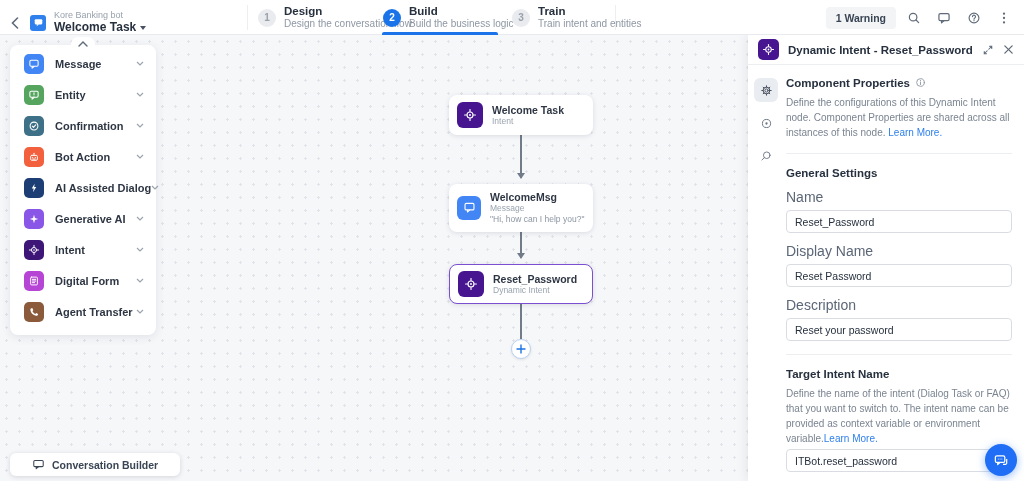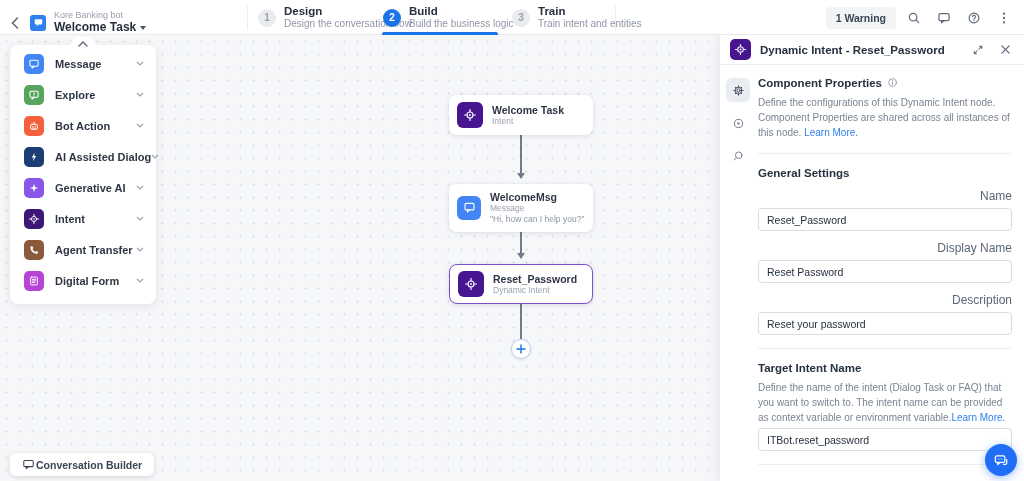--- a/index.html
+++ b/index.html
@@ -69,43 +69,43 @@
   .node-quote { font-size:8.5px; color:#8d96a3; margin-top:1px; white-space:nowrap; }
 
   .conn { position:absolute; left:520px; width:1.5px; background:#727c88; z-index:1; }
   .conn.arrow::after { content:''; position:absolute; bottom:-5px; left:-3.2px;
           border:4px solid transparent; border-top:6px solid #727c88; }
   .plus-btn { position:absolute; left:511px; top:339px; width:20px; height:20px; border-radius:50%;
           background:#fff; border:1px solid #b9d2f2; box-shadow:0 1px 3px rgba(0,0,0,.10);
           display:flex; align-items:center; justify-content:center; z-index:2; cursor:pointer; }
 
   .conv-builder { position:absolute; left:10px; top:453px; height:23px; background:#fff; border-radius:6px;
-          box-shadow:0 1px 5px rgba(25,39,60,.16); display:flex; align-items:center; gap:1px;
-          padding:0 12px; font-size:10.5px; font-weight:600; color:#3a4554; z-index:4; cursor:pointer; }
+          box-shadow:0 1px 5px rgba(25,39,60,.16); display:flex; align-items:center; gap:7px;
+          padding:0 22px; font-size:10.5px; font-weight:600; color:#3a4554; z-index:4; cursor:pointer; }
 
   
-  .panel { position:absolute; right:0; top:35px; width:304px; height:446px; background:#fff;
+  .panel { position:absolute; right:0; top:35px; width:276px; height:446px; background:#fff;
            box-shadow:-2px 0 10px rgba(25,39,60,.08); z-index:5; display:flex; flex-direction:column; }
   .panel-hdr { height:30px; flex:none; display:flex; align-items:center; gap:9px; padding:0 10px;
            border-bottom:1px solid #eceef2; }
   .panel-hdr-icon { width:21px; height:21px; border-radius:5px; display:flex; align-items:center; justify-content:center; flex:none; }
   .panel-title { font-size:11.5px; font-weight:700; color:#26303e; flex:1; white-space:nowrap; }
   .panel-hdr .icon-btn { width:18px; }
 
   .panel-body { flex:1; display:flex; overflow:hidden; }
   .panel-rail { width:36px; flex:none; padding-top:13px; display:flex; flex-direction:column; align-items:center; gap:9px; }
   .rail-btn { width:24px; height:24px; border-radius:6px; display:flex; align-items:center; justify-content:center; color:#6b7484; cursor:pointer; }
   .rail-btn.active { background:#e9ecf0; color:#454e5c; }
 
   .panel-content { flex:1; padding:12px 12px 0 2px; overflow:hidden; }
   .pc-heading { font-size:11.5px; font-weight:700; color:#26303e; display:flex; align-items:flex-start; gap:5px; }
   .pc-para { font-size:10px; color:#7a8491; line-height:1.5; margin-top:6px; }
   .pc-link { color:#2f80ed; cursor:pointer; }
   .pc-hr { border:none; border-top:1px solid #eceef2; margin:13px 0; }
-  .pc-label { display:block; font-size:12px; color:#5b6676; margin:10px 0 5px;text-align:right; }
+  .pc-label { display:block; font-size:14px; color:#5b6676; margin:10px 0 5px; }
   .pc-input { width:100%; height:23px; border:1px solid #d9dde3; border-radius:4px; padding:0 8px;
            font-size:10.5px; color:#26303e; font-family:inherit; background:#fff; outline:none; }
   .pc-input.mt { margin-top:3px; }
   .info-ic { color:#8e97a3; }
 
   .chat-fab { position:absolute; right:7px; bottom:5px; width:32px; height:32px; border-radius:50%;
            background:#1f6ef5; display:flex; align-items:center; justify-content:center;
            box-shadow:0 2px 8px rgba(31,110,245,.45); z-index:9; cursor:pointer; }
 </style>
 </head>
@@ -228,28 +228,42 @@
 
   <div class="sb-item">
     <span class="sb-icon" style="background: rgb(86, 165, 95);">
       <svg width="12" height="12" viewBox="0 0 16 16" fill="none" stroke="#fff" stroke-width="1.4" stroke-linejoin="round">
           <rect x="2.5" y="3" width="11" height="8" rx="1.6"></rect>
           <path d="M5.5 11v2.5L8.5 11"></path>
           <line x1="8" y1="5" x2="8" y2="7.4" stroke-linecap="round"></line>
           <circle cx="8" cy="9.2" r=".7" fill="#fff" stroke="none"></circle>
         </svg>
     </span>
-    <span class="sb-label">Explore</span>
-    <span class="sb-chev">
-        <svg width="8" height="5" viewBox="0 0 8 5" fill="none" stroke="currentColor" stroke-width="1.2">
-          <path d="M1 1l3 3 3-3"></path>
-        </svg>
-      </span>
-  </div>
-
+    <span class="sb-label">Entity</span>
+    <span class="sb-chev">
+        <svg width="8" height="5" viewBox="0 0 8 5" fill="none" stroke="currentColor" stroke-width="1.2">
+          <path d="M1 1l3 3 3-3"></path>
+        </svg>
+      </span>
+  </div>
+
+  <div class="sb-item">
+    <span class="sb-icon" style="background: rgb(62, 112, 136);">
+      <svg width="12" height="12" viewBox="0 0 16 16" fill="none" stroke="#fff" stroke-width="1.4" stroke-linecap="round" stroke-linejoin="round">
+          <circle cx="8" cy="8" r="5.2"></circle>
+          <path d="M5.7 8.2l1.6 1.6 3-3.4"></path>
+        </svg>
+    </span>
+    <span class="sb-label">Confirmation</span>
+    <span class="sb-chev">
+        <svg width="8" height="5" viewBox="0 0 8 5" fill="none" stroke="currentColor" stroke-width="1.2">
+          <path d="M1 1l3 3 3-3"></path>
+        </svg>
+      </span>
+  </div>
 
   <div class="sb-item">
     <span class="sb-icon" style="background: rgb(242, 96, 62);">
       <svg width="12" height="12" viewBox="0 0 16 16" fill="none" stroke="#fff" stroke-width="1.3" stroke-linecap="round">
           <rect x="3.5" y="5.8" width="9" height="6.6" rx="1.6"></rect>
           <line x1="8" y1="3.6" x2="8" y2="5.8"></line>
           <circle cx="8" cy="3" r=".8" fill="#fff" stroke="none"></circle>
           <circle cx="6.2" cy="8.8" r=".8" fill="#fff" stroke="none"></circle>
           <circle cx="9.8" cy="8.8" r=".8" fill="#fff" stroke="none"></circle>
           <path d="M6.3 10.8h3.4"></path>
@@ -305,43 +319,43 @@
     </span>
     <span class="sb-label">Intent</span>
     <span class="sb-chev">
         <svg width="8" height="5" viewBox="0 0 8 5" fill="none" stroke="currentColor" stroke-width="1.2">
           <path d="M1 1l3 3 3-3"></path>
         </svg>
       </span>
   </div>
 
   <div class="sb-item">
-    <span class="sb-icon" style="background: rgb(138, 90, 59);">
-      <svg width="12" height="12" viewBox="0 0 16 16">
-          <path d="M4.6 3c-.9.3-1.5 1.1-1.4 2.1.4 4.4 3.5 7.5 7.9 7.9 1 .1 1.8-.5 2.1-1.4l.3-1.1-2.6-1.1-1.1 1.2c-1.8-.8-3.1-2.1-3.9-3.9l1.2-1.1L6 3z" fill="#fff"></path>
-        </svg>
-    </span>
-    <span class="sb-label">Agent Transfer</span>
-    <span class="sb-chev">
-        <svg width="8" height="5" viewBox="0 0 8 5" fill="none" stroke="currentColor" stroke-width="1.2">
-          <path d="M1 1l3 3 3-3"></path>
-        </svg>
-      </span>
-  </div>
-
-  <div class="sb-item">
     <span class="sb-icon" style="background: rgb(182, 68, 212);">
       <svg width="12" height="12" viewBox="0 0 16 16" fill="none" stroke="#fff" stroke-width="1.3" stroke-linecap="round">
           <rect x="3.5" y="2.8" width="9" height="10.4" rx="1.3"></rect>
           <line x1="5.8" y1="5.8" x2="10.2" y2="5.8"></line>
           <line x1="5.8" y1="8" x2="10.2" y2="8"></line>
           <line x1="5.8" y1="10.2" x2="8.8" y2="10.2"></line>
         </svg>
     </span>
     <span class="sb-label">Digital Form</span>
+    <span class="sb-chev">
+        <svg width="8" height="5" viewBox="0 0 8 5" fill="none" stroke="currentColor" stroke-width="1.2">
+          <path d="M1 1l3 3 3-3"></path>
+        </svg>
+      </span>
+  </div>
+
+  <div class="sb-item">
+    <span class="sb-icon" style="background: rgb(138, 90, 59);">
+      <svg width="12" height="12" viewBox="0 0 16 16">
+          <path d="M4.6 3c-.9.3-1.5 1.1-1.4 2.1.4 4.4 3.5 7.5 7.9 7.9 1 .1 1.8-.5 2.1-1.4l.3-1.1-2.6-1.1-1.1 1.2c-1.8-.8-3.1-2.1-3.9-3.9l1.2-1.1L6 3z" fill="#fff"></path>
+        </svg>
+    </span>
+    <span class="sb-label">Agent Transfer</span>
     <span class="sb-chev">
         <svg width="8" height="5" viewBox="0 0 8 5" fill="none" stroke="currentColor" stroke-width="1.2">
           <path d="M1 1l3 3 3-3"></path>
         </svg>
       </span>
   </div>
 
 </div>
 
 <div class="node" style="top:95px;height:40px">

